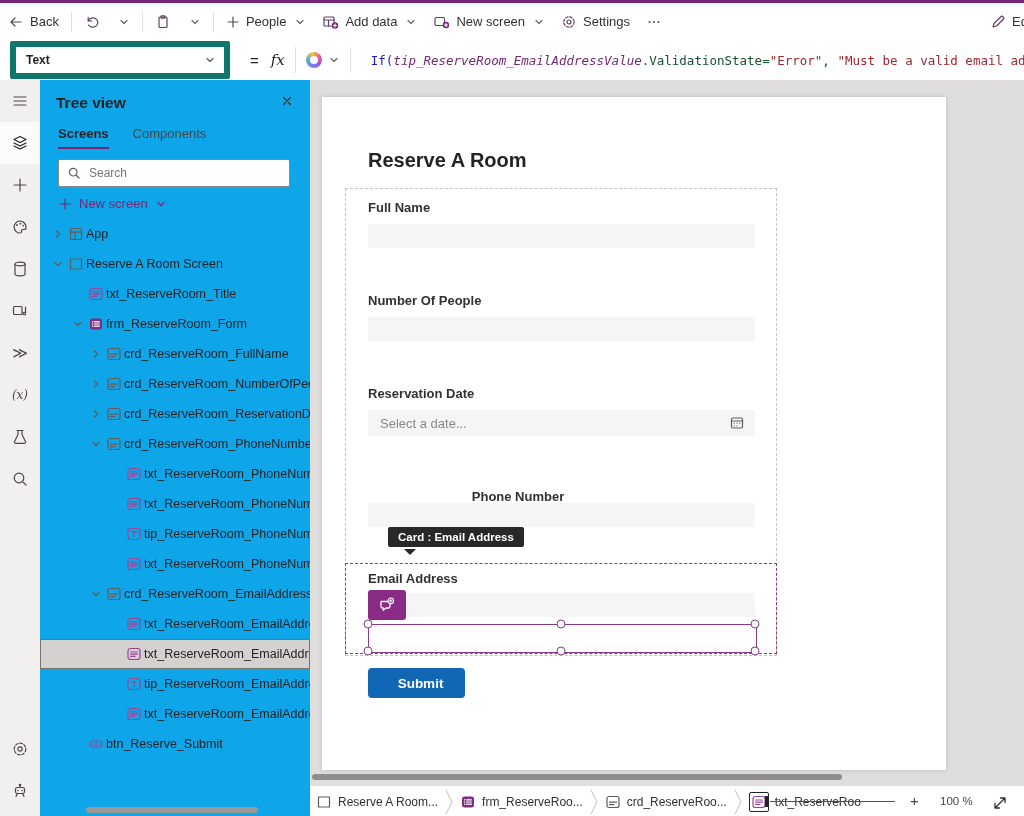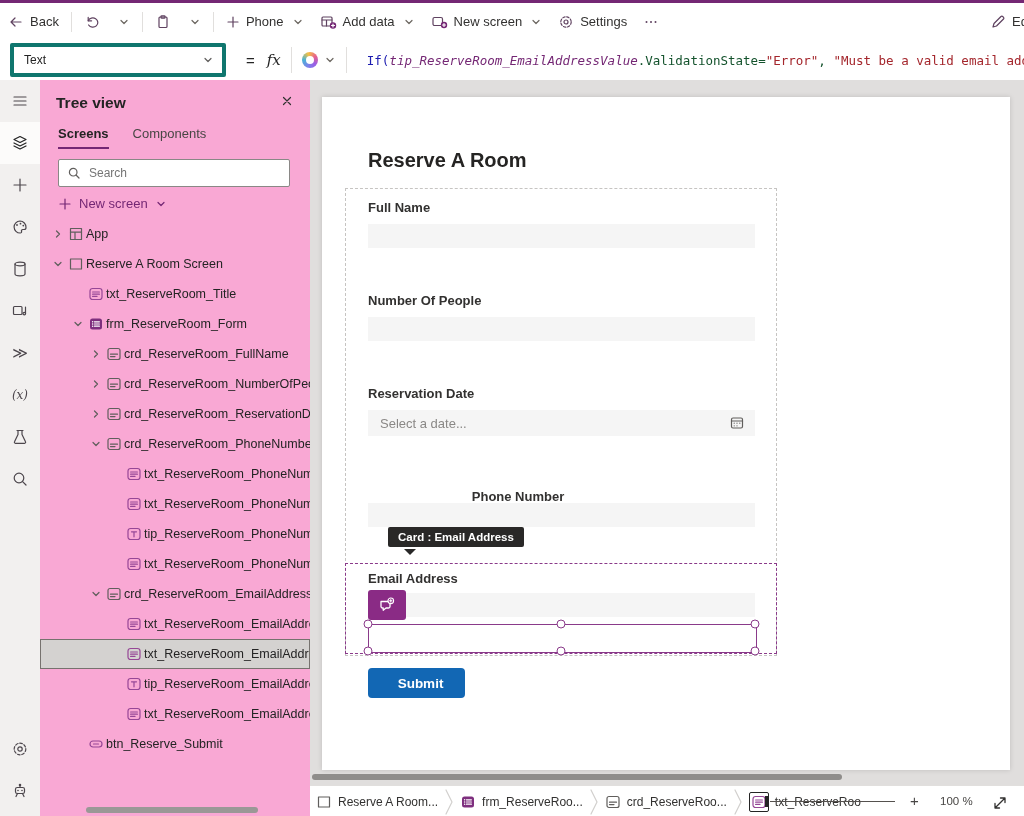--- a/index.html
+++ b/index.html
@@ -19,22 +19,22 @@
           color:#323130;font-size:13px;cursor:default;white-space:nowrap;}
   .tb-ico{color:#5f4260;}
   .tb-chev{color:#6b6660;margin-left:2px;}
   .tb-div{width:1px;height:20px;background:#e1dfdd;margin:0 4px;}
   #tb-edit{position:absolute;right:-14px;top:0;height:37px;display:flex;align-items:center;gap:6px;
            color:#323130;padding-right:10px;}
 
   
   #fbar{left:0;top:40px;width:1024px;height:40px;background:#fff;
         border-bottom:1px solid #d8d6d4;display:flex;align-items:center;}
-  #prop-select{margin-left:10px;width:208px;height:26px;border:4px solid #0f766e;border-radius:2px;
-        background:#fff;display:flex;align-items:center;font-size:12px;color:#242424;}
+  #prop-select{margin-left:10px;width:208px;height:26px;border:6px solid #0f766e;border-radius:2px;
+        background:#fff;display:flex;align-items:center;font-size:12px;color:#242424;font-weight:bold;}
   #prop-select .val{padding-left:10px;flex:1;}
   #prop-select .chev{padding-right:8px;color:#605e5c;}
   #eq{margin-left:20px;font-size:15px;color:#242424;}
   #fx{margin-left:12px;font-family:"DejaVu Serif",serif;font-style:italic;font-size:15px;color:#242424;}
   .f-div{width:1px;height:26px;background:#e1dfdd;margin:0 10px;}
   #copilot-btn{display:flex;align-items:center;gap:4px;}
   #copilot-ico{width:16px;height:16px;border-radius:50%;
      background:conic-gradient(from 200deg,#7b83eb,#4ab3d6,#f4c145,#e8618c,#9b5de5,#7b83eb);position:relative;}
   #copilot-ico:after{content:"";position:absolute;left:4px;top:4px;width:8px;height:8px;border-radius:50%;background:#fff;}
   #formula{flex:1;height:100%;display:flex;align-items:center;padding-left:10px;overflow:hidden;
@@ -47,21 +47,21 @@
   
   #rail{left:0;top:80px;width:40px;height:736px;background:#f2f0ef;border-right:1px solid #e5e3e1;
         display:flex;flex-direction:column;align-items:center;}
   .rail-btn{width:40px;height:42px;display:flex;align-items:center;justify-content:center;color:#4c464c;}
   .rail-btn.active{background:#fcfbfa;color:#242424;}
   #rail-bottom{margin-top:auto;display:flex;flex-direction:column;align-items:center;padding-bottom:4px;}
   .vars-glyph{font-family:"DejaVu Serif",serif;font-style:italic;font-size:12px;}
   .flow-glyph{font-size:15px;color:#4c464c;}
 
   
-  #tree{left:40px;top:80px;width:270px;height:736px;background:#f9a8d4;border-right:1px solid #e1dfdd;overflow:hidden;}
+  #tree{left:40px;top:80px;width:270px;height:736px;background:#0ea5e9;border-right:1px solid #e1dfdd;overflow:hidden;}
   #tree-head{position:relative;padding:14px 16px 0 16px;}
   #tree-title{font-size:15.5px;font-weight:700;color:#242424;}
   #tree-close{position:absolute;right:16px;top:14px;color:#323130;}
   #tabs{display:flex;gap:24px;padding:14px 16px 0 18px;}
   .tab{font-size:13px;padding-bottom:6px;}
   .tab.active{color:#242424;font-weight:700;border-bottom:2.5px solid #742774;}
   .tab.idle{color:#484644;}
   #search-box{margin:10px 20px 0 18px;height:26px;background:#fff;border:1px solid #8a8886;border-radius:2px;
       display:flex;align-items:center;gap:6px;padding:0 8px;}
   #search-box input{border:none;outline:none;background:transparent;font-size:12px;flex:1;
@@ -75,21 +75,21 @@
   .l1{padding-left:10px;}
   .l2{padding-left:30px;}
   .l2n{padding-left:46px;}   
   .l3{padding-left:48px;text-align:center;}
   .l4{padding-left:84px;}
   .trow.sel{background:#d4d2d0;outline:1px solid #76726e;outline-offset:-1px;}
   #tree-scroll{position:absolute;left:46px;bottom:3px;width:172px;height:6px;border-radius:3px;background:#9a9896;}
 
   
   #canvas{left:310px;top:80px;width:714px;height:736px;background:#e0dedd;overflow:hidden;}
-  #artboard{left:12px;top:17px;width:688px;height:673px;background:#fff;box-shadow:0 0 5px rgba(0,0,0,.15);}
+  #artboard{left:12px;top:17px;width:624px;height:673px;background:#fff;box-shadow:0 0 5px rgba(0,0,0,.15);}
   #screen-title{left:46px;top:52px;font-size:20px;font-weight:700;color:#252423;}
   #form-outline{left:23px;top:91px;width:430px;height:466px;border:1px dashed #c6c4c2;}
   .fld-label{left:46px;width:300px;font-size:13px;font-weight:700;color:#323130;}
   .fld-input{left:46px;width:387px;height:24px;background:#f5f5f5;}
   #date-input{display:flex;align-items:center;height:26px;}
   #date-ph{padding-left:12px;color:#8a8886;font-size:13px;flex:1;}
   #date-ico{margin-right:10px;color:#605e5c;}
   #tooltip{left:66px;top:430px;background:#292827;color:#fff;font-size:11.5px;font-weight:600;
      padding:4px 10px;border-radius:2px;white-space:nowrap;}
   #tooltip-arrow{left:82px;top:452px;width:0;height:0;border:6px solid transparent;border-top-color:#292827;border-bottom:none;}
@@ -163,21 +163,21 @@
           </svg>
         </span>
     </div>
     <div class="tb-div"></div>
     <div class="tb-btn">
       <span class="tb-ico">
           <svg width="14" height="14" viewBox="0 0 14 14" fill="none" stroke="currentColor" stroke-width="1.2" stroke-linecap="round" stroke-linejoin="round">
             <path d="M7 2v10M2 7h10"></path>
           </svg>
         </span>
-      <span>Phone</span>
+      <span>People</span>
       <span class="tb-chev">
           <svg width="12" height="12" viewBox="0 0 12 12" fill="none" stroke="currentColor" stroke-width="1.2" stroke-linecap="round" stroke-linejoin="round">
             <path d="M3 4.5l3 3 3-3"></path>
           </svg>
         </span>
     </div>
     <div class="tb-btn">
       <span class="tb-ico">
           <svg width="17" height="16" viewBox="0 0 17 16" fill="none" stroke="currentColor" stroke-width="1.2" stroke-linecap="round" stroke-linejoin="round">
             <rect x="2" y="3" width="10" height="9" rx="1"></rect>

